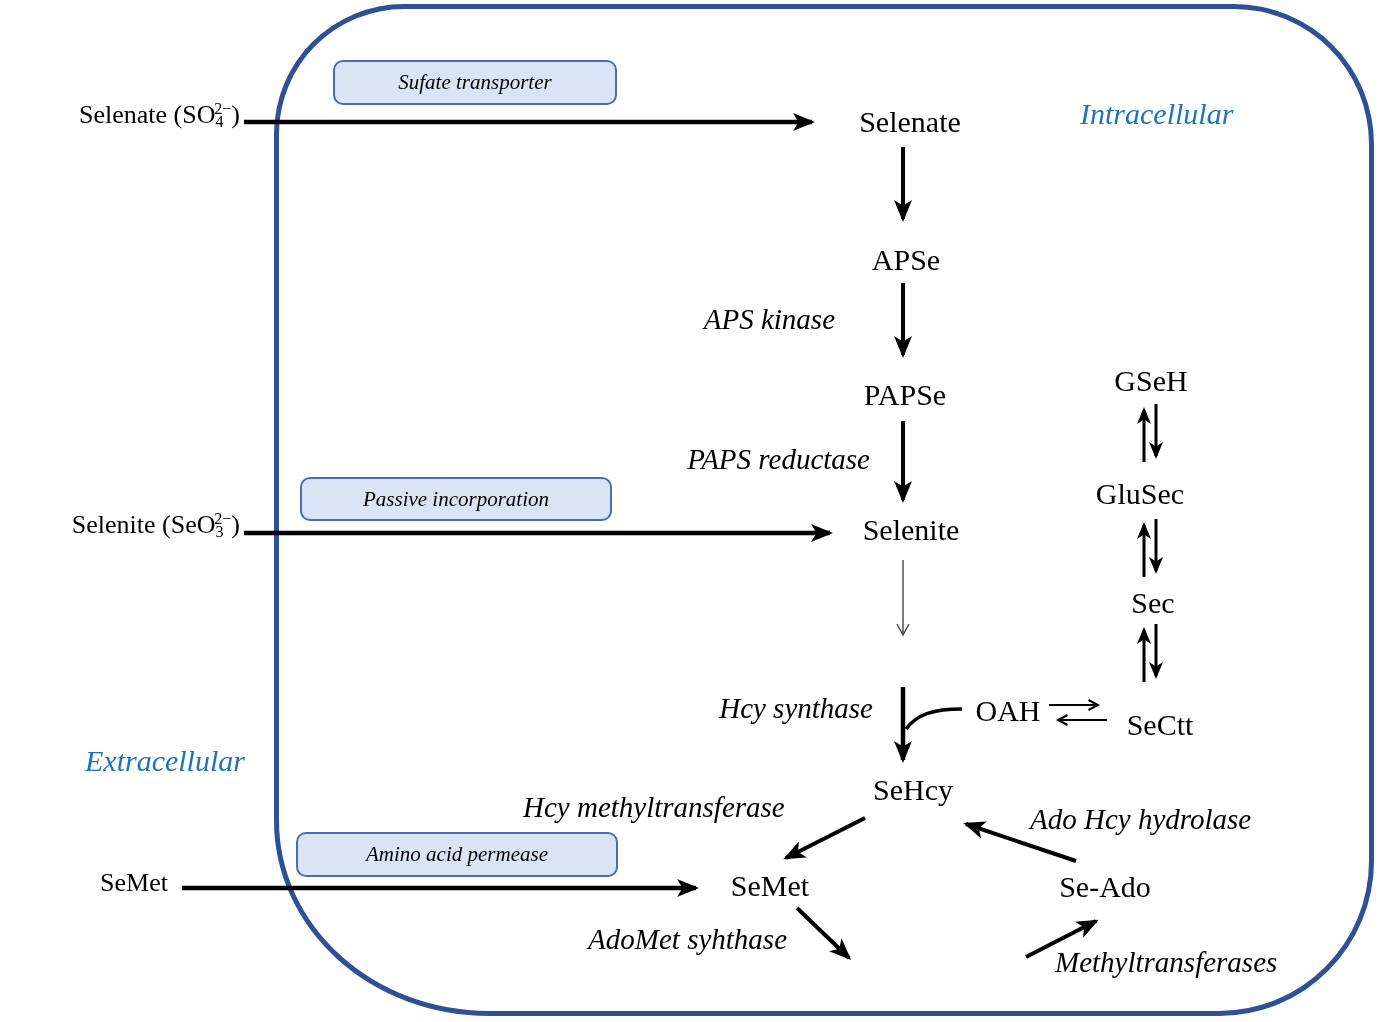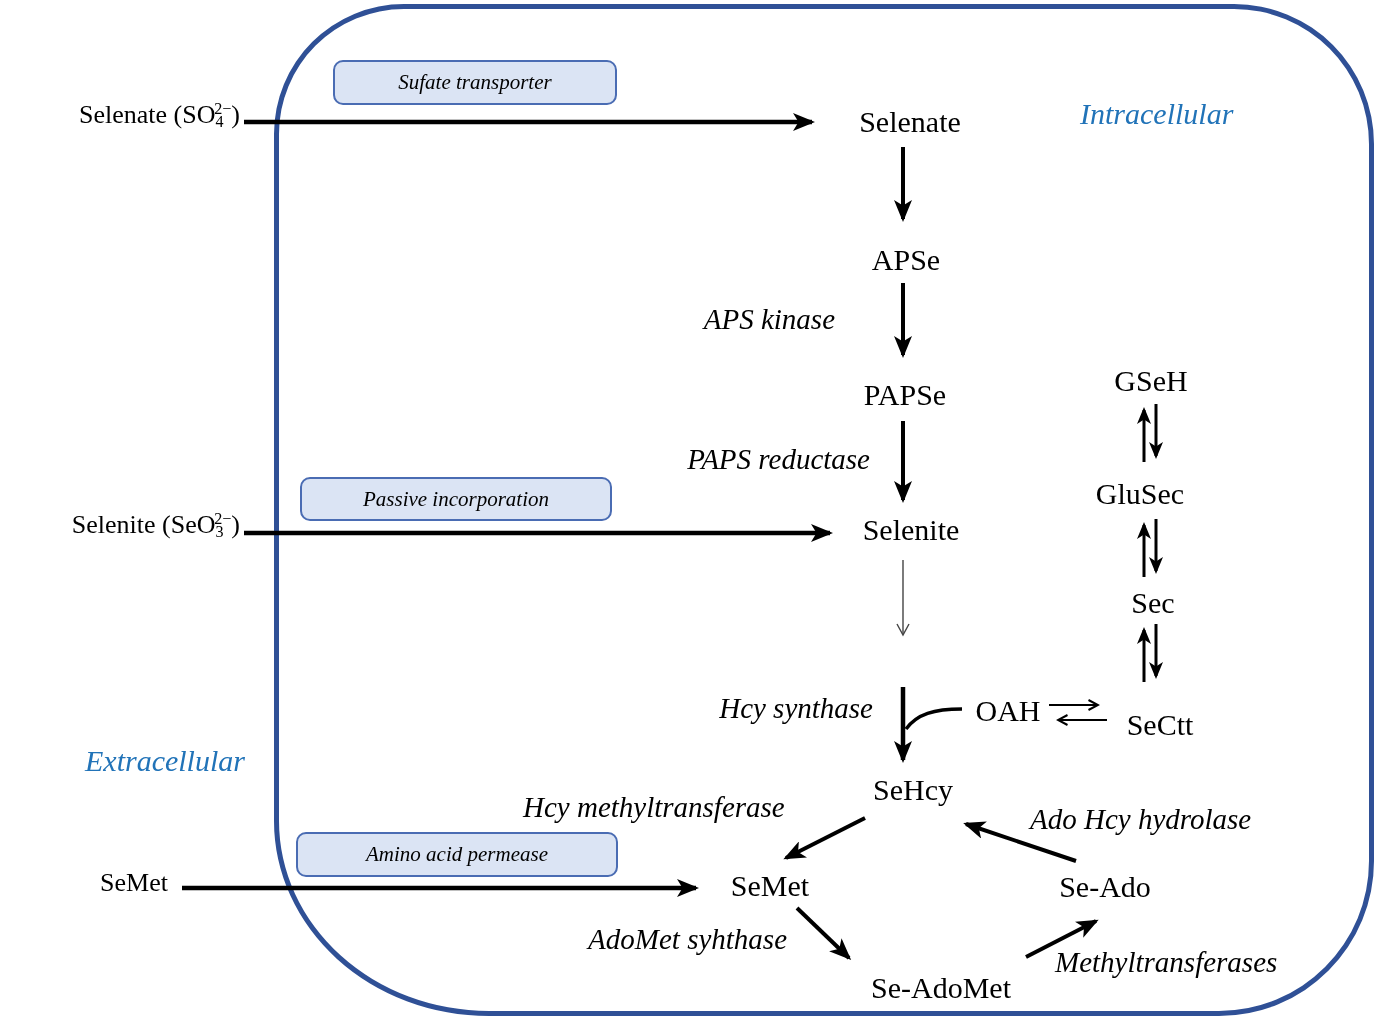--- a/index.html
+++ b/index.html
@@ -91,21 +91,20 @@
     <span>Selenite (SeO</span><sub>3</sub><sup class="stacked">2−</sup><span>)</span>
   </div>
   <div class="ext" style="left:0px;top:869px;width:168px;">SeMet</div>
 
   <div class="mol" style="left:830px;top:105px;width:160px;">Selenate</div>
   <div class="mol" style="left:826px;top:243px;width:160px;">APSe</div>
   <div class="mol" style="left:825px;top:378px;width:160px;">PAPSe</div>
   <div class="mol" style="left:831px;top:513px;width:160px;">Selenite</div>
   <div class="mol" style="left:833px;top:773px;width:160px;">SeHcy</div>
   <div class="mol" style="left:690px;top:869px;width:160px;">SeMet</div>
-  <div class="mol" style="left:841px;top:971px;width:200px;">Se-AdoMet</div>
   <div class="mol" style="left:1025px;top:870px;width:160px;">Se-Ado</div>
   <div class="mol" style="left:948px;top:694px;width:120px;">OAH</div>
 
   <div class="mol" style="left:1071px;top:364px;width:160px;">GSeH</div>
   <div class="mol" style="left:1060px;top:477px;width:160px;">GluSec</div>
   <div class="mol" style="left:1073px;top:586px;width:160px;">Sec</div>
   <div class="mol" style="left:1080px;top:708px;width:160px;">SeCtt</div>
 
   <div class="enz r" style="left:515px;top:304px;width:320px;">APS kinase</div>
   <div class="enz r" style="left:550px;top:444px;width:320px;">PAPS reductase</div>

